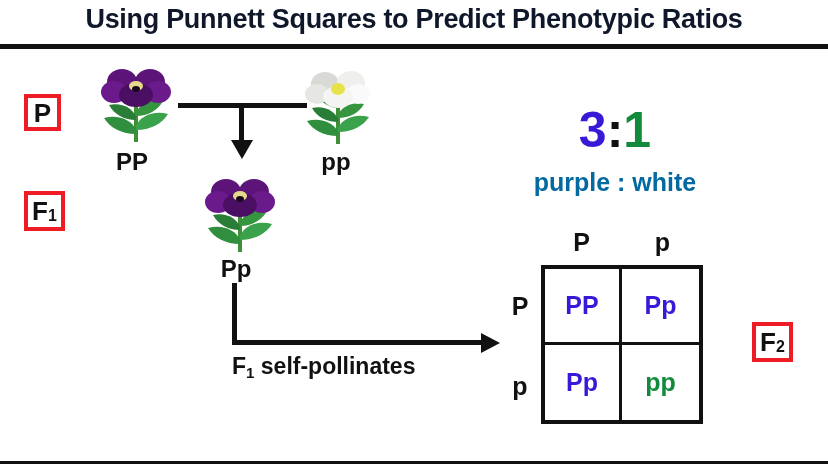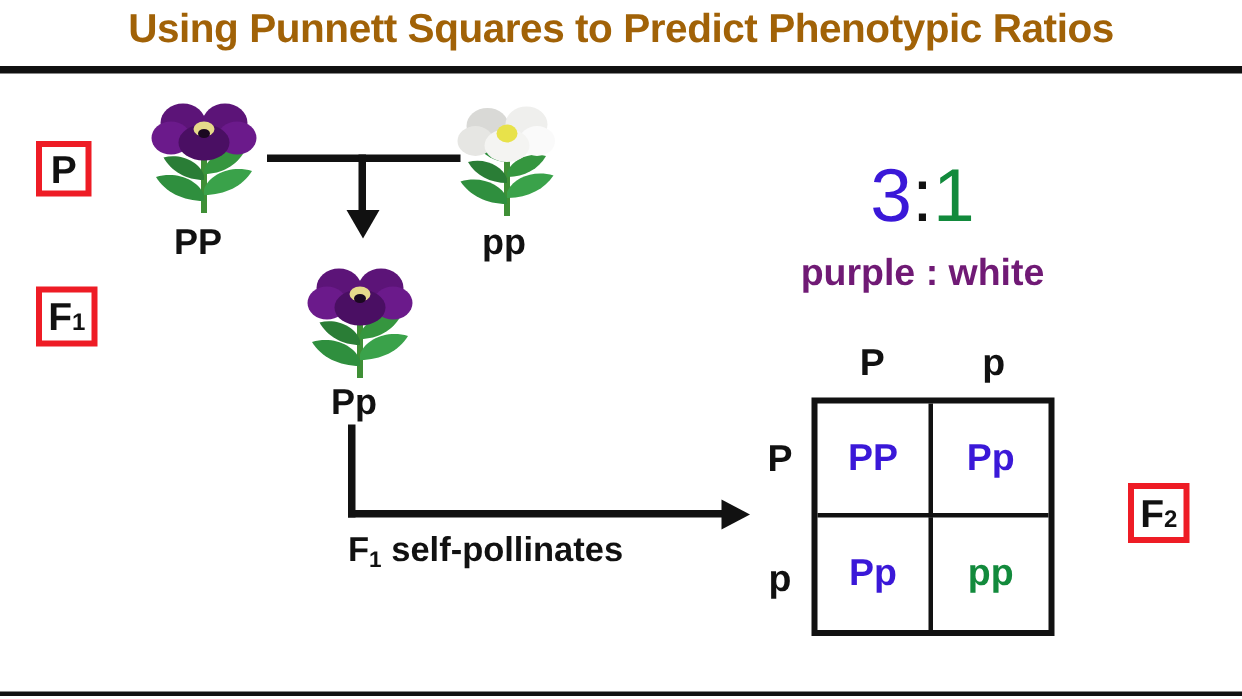--- a/index.html
+++ b/index.html
@@ -18,21 +18,21 @@
 
   
   .title {
     position: absolute;
     left: 0;
     top: 4px;
     width: 828px;
     text-align: center;
     font-size: 27px;
     font-weight: bold;
-    color: #a16207;
+    color: #0f172a;
     letter-spacing: -0.3px;
     white-space: nowrap;
   }
   .title-rule {
     position: absolute;
     left: 0;
     top: 44px;
     width: 828px;
     height: 5px;
     background: #111111;
@@ -168,36 +168,36 @@
   }
 
   
   .ratio {
     position: absolute;
     left: 490px;
     top: 105px;
     width: 250px;
     text-align: center;
     font-size: 50px;
-    font-weight: normal;
+    font-weight: bold;
     line-height: 1;
     white-space: nowrap;
   }
   .ratio .num-purple { color: #3a18d8; }
   .ratio .colon      { color: #111111; }
   .ratio .num-green  { color: #128a3c; }
   .ratio-caption {
     position: absolute;
     left: 490px;
     top: 168px;
     width: 250px;
     text-align: center;
     font-size: 25px;
     font-weight: bold;
-    color: #701a75;
+    color: #0369a1;
     white-space: nowrap;
   }
 
   
   #punnett {
     position: absolute;
     left: 541px;
     top: 265px;
     width: 162px;
     height: 159px;

